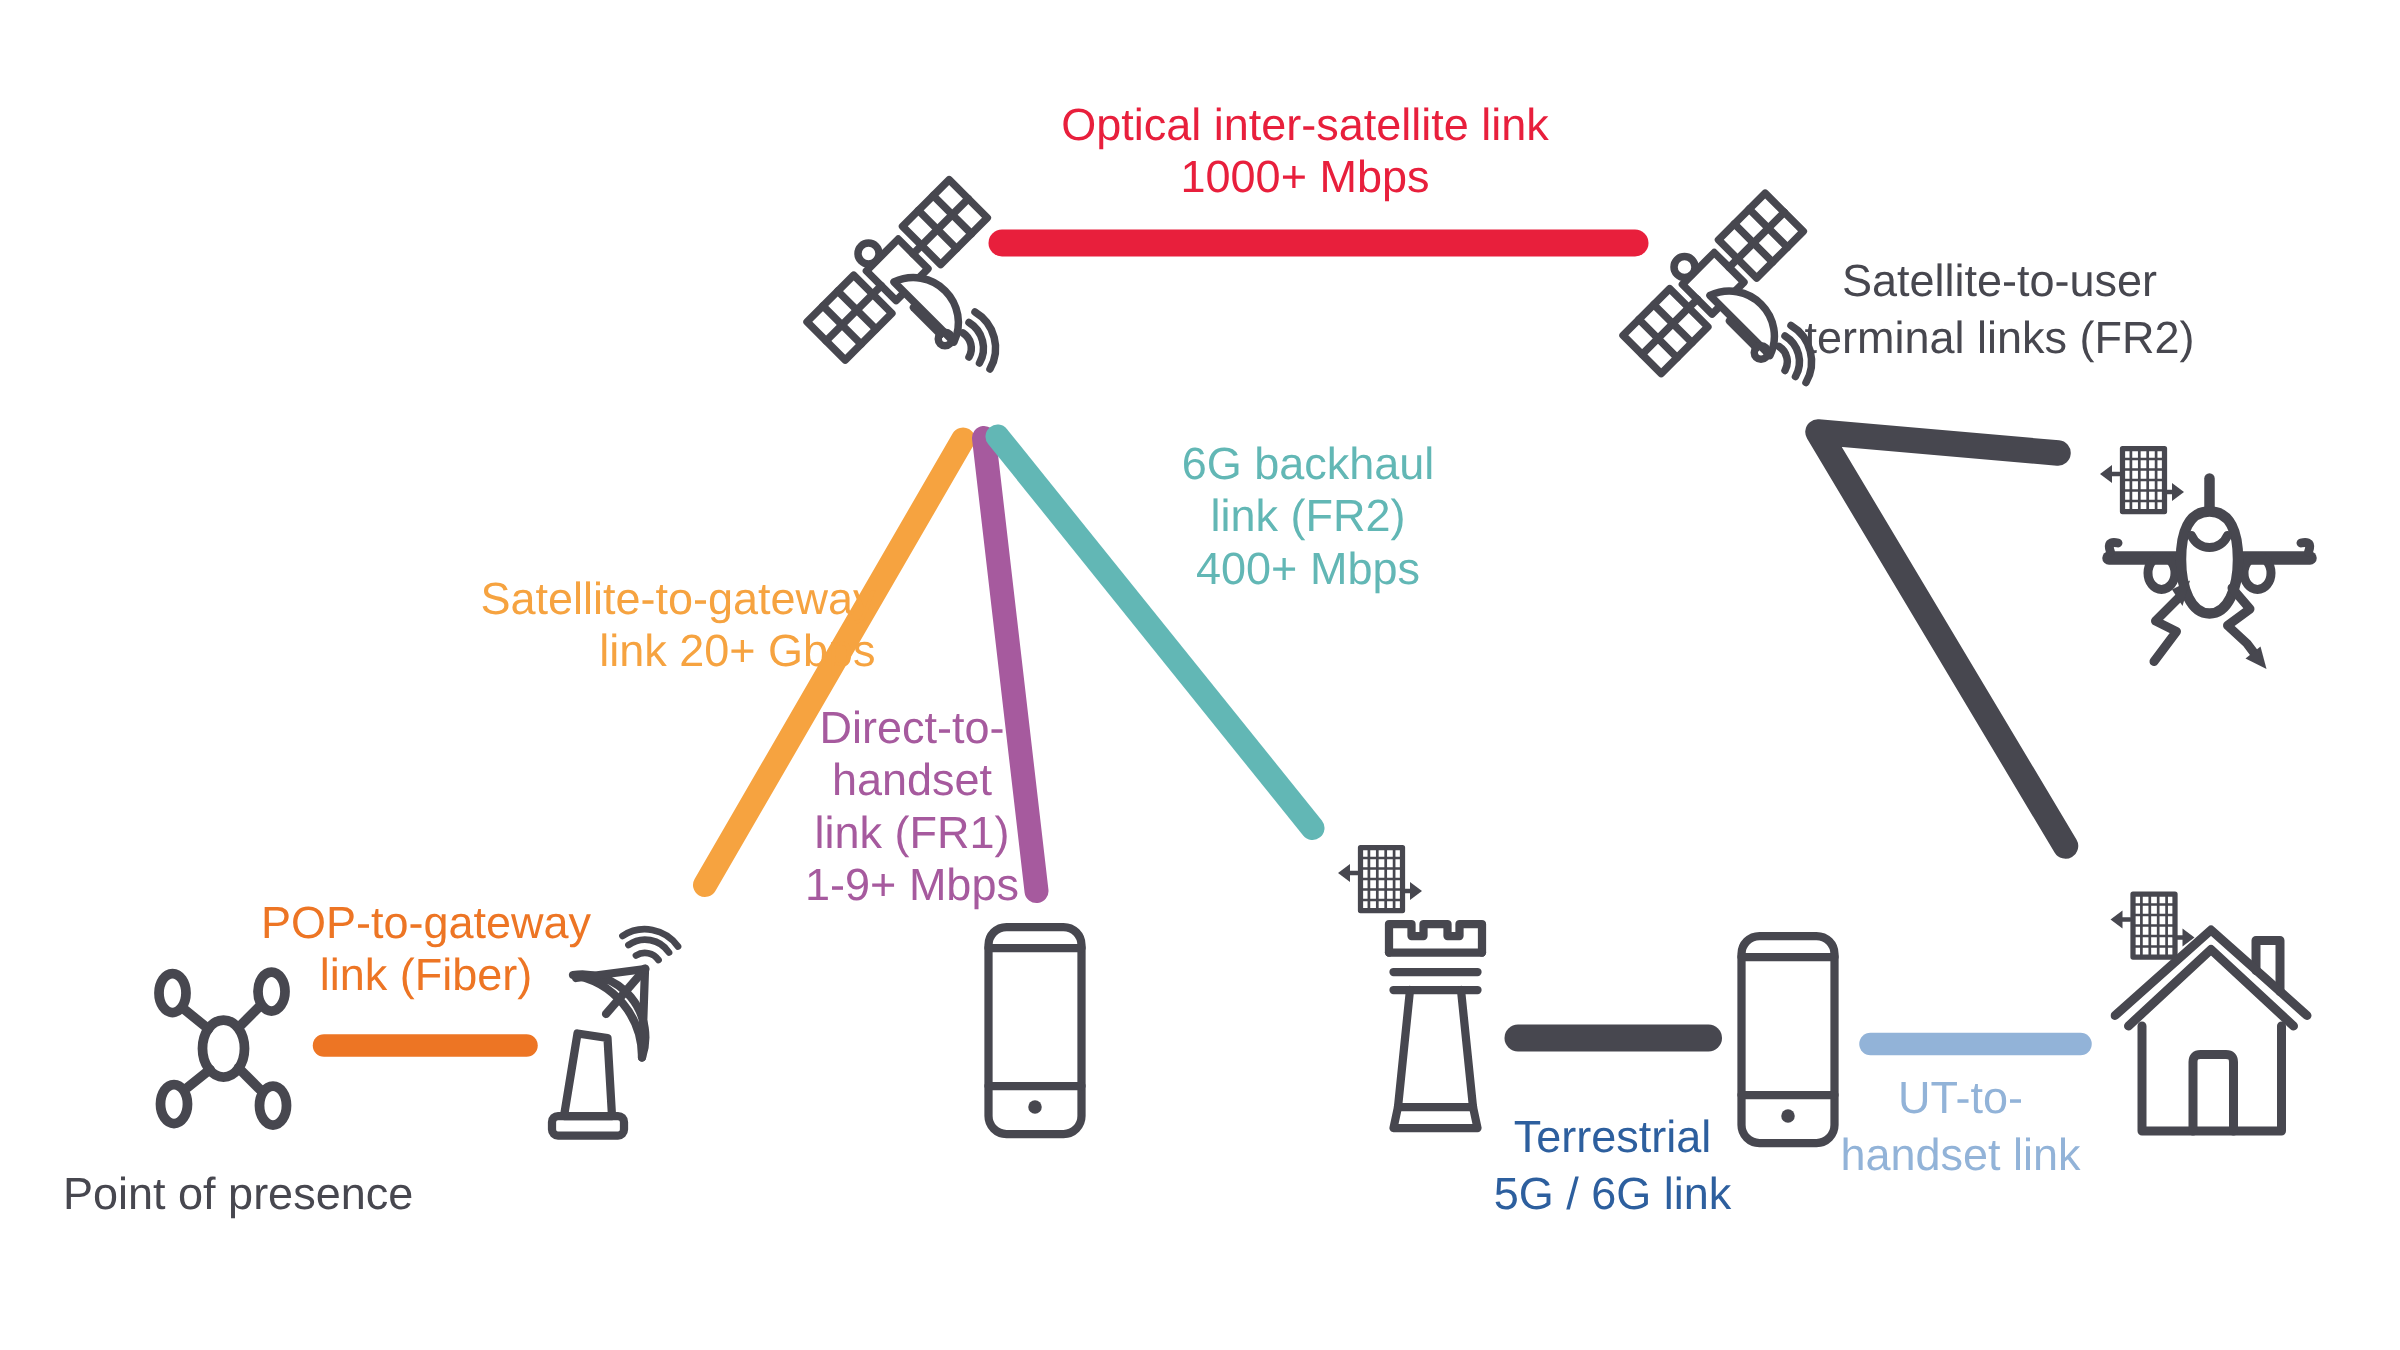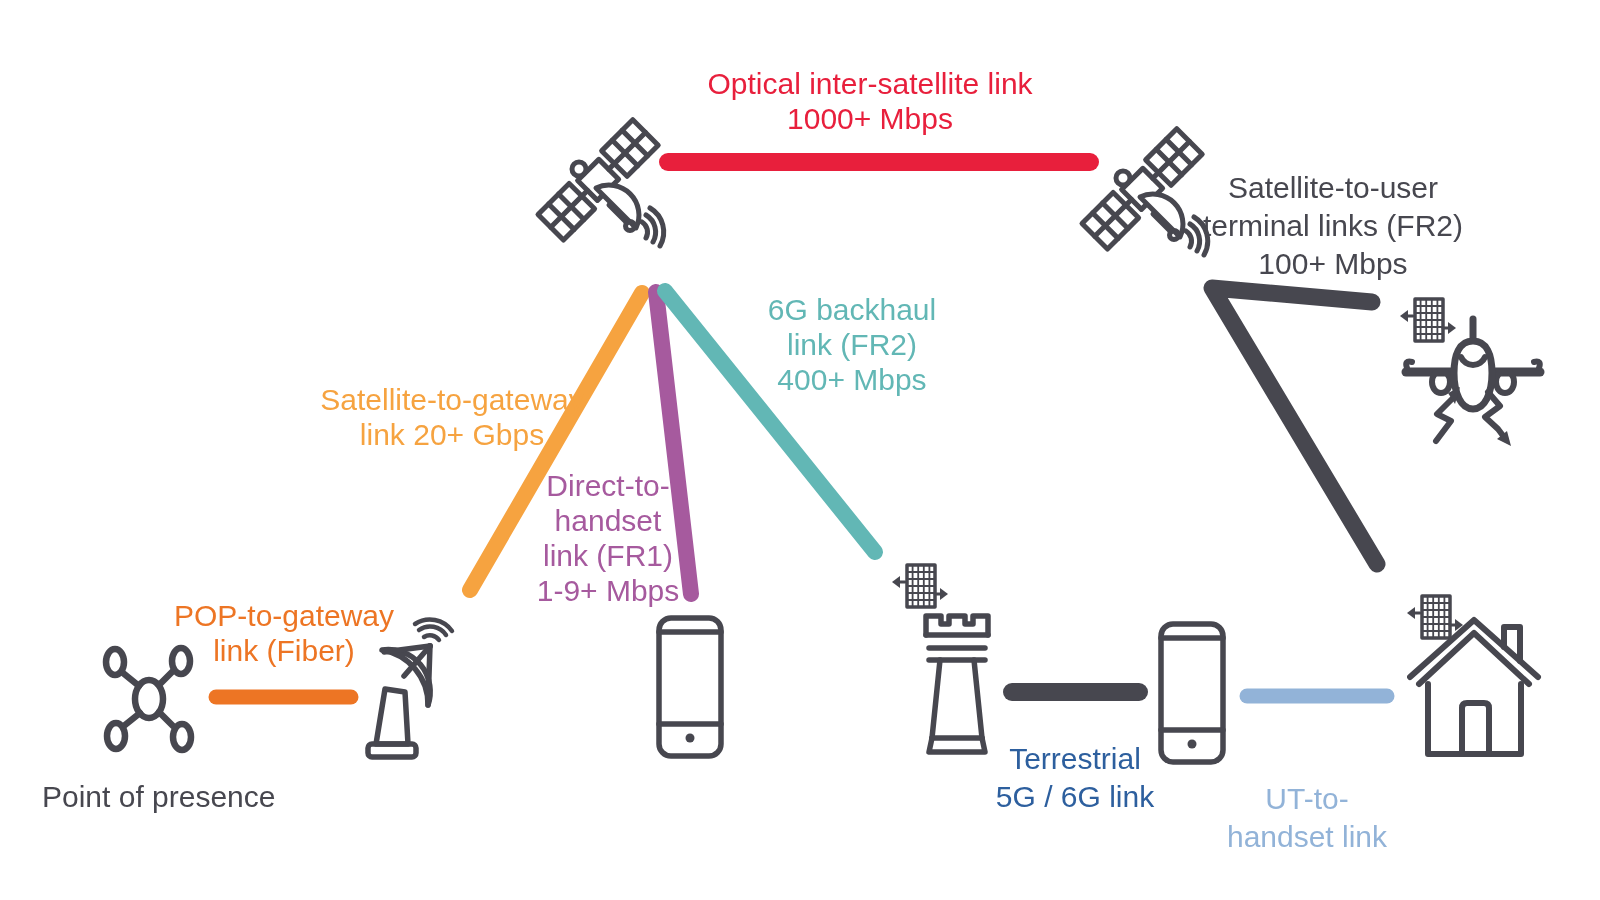--- a/index.html
+++ b/index.html
@@ -21,21 +21,21 @@
     fill:none;stroke:var(--c-slate);stroke-linecap:round;stroke-linejoin:round;
   }
   .icon .fill{fill:var(--c-slate);stroke:none;}
   .icon .white{fill:#ffffff;}
   .label{
     position:absolute;transform:translateX(-50%);text-align:center;
     font-size:30px;font-weight:500;line-height:35px;white-space:nowrap;letter-spacing:0px;
   }
   .label-left{position:absolute;font-size:30px;font-weight:500;white-space:nowrap;}
   .t-red{color:var(--c-red);}
-  .t-amber{color:var(--c-amber);}
+  .t-amber{color:var(--c-amber);text-align:right;}
   .t-purple{color:var(--c-purple);}
   .t-teal{color:var(--c-teal);}
   .t-slate{color:var(--c-slate);}
   .t-orange{color:var(--c-orange);}
   .t-blue{color:var(--c-blue);}
   .t-lightblue{color:var(--c-lightblue);}
   .lh38{line-height:38px;margin-top:12px;}
 </style>
 </head>
 <body>
@@ -241,24 +241,23 @@
   </svg>
 
   <div class="label t-red" style="left:870px;top:66px">
     <div>Optical inter-satellite link</div>
     <div>1000+ Mbps</div>
   </div>
 
   <div class="label t-slate lh38" style="left:1333px;top:157px">
     <div>Satellite-to-user</div>
     <div>terminal links (FR2)</div>
-    <div>100+ Mbps</div>
-  </div>
-
-  <div class="label t-teal" style="left:852px;top:292px">
+  </div>
+
+  <div class="label t-teal" style="left:872px;top:292px">
     <div>6G backhaul</div>
     <div>link (FR2)</div>
     <div>400+ Mbps</div>
   </div>
 
   <div class="label t-amber" style="left:452px;top:382px">
     <div>Satellite-to-gateway</div>
     <div>link 20+ Gbps</div>
   </div>
 
@@ -272,20 +271,20 @@
   <div class="label t-orange" style="left:284px;top:598px">
     <div>POP-to-gateway</div>
     <div>link (Fiber)</div>
   </div>
 
   <div class="label t-blue lh38" style="left:1075px;top:728px">
     <div>Terrestrial</div>
     <div>5G / 6G link</div>
   </div>
 
-  <div class="label t-lightblue lh38" style="left:1307px;top:768px">
+  <div class="label t-lightblue lh38" style="left:1307px;top:702px">
     <div>UT-to-</div>
     <div>handset link</div>
   </div>
 
   <div class="label-left t-slate" style="left:42px;top:780px">Point of presence</div>
 
 </div>
 
 </body></html>

